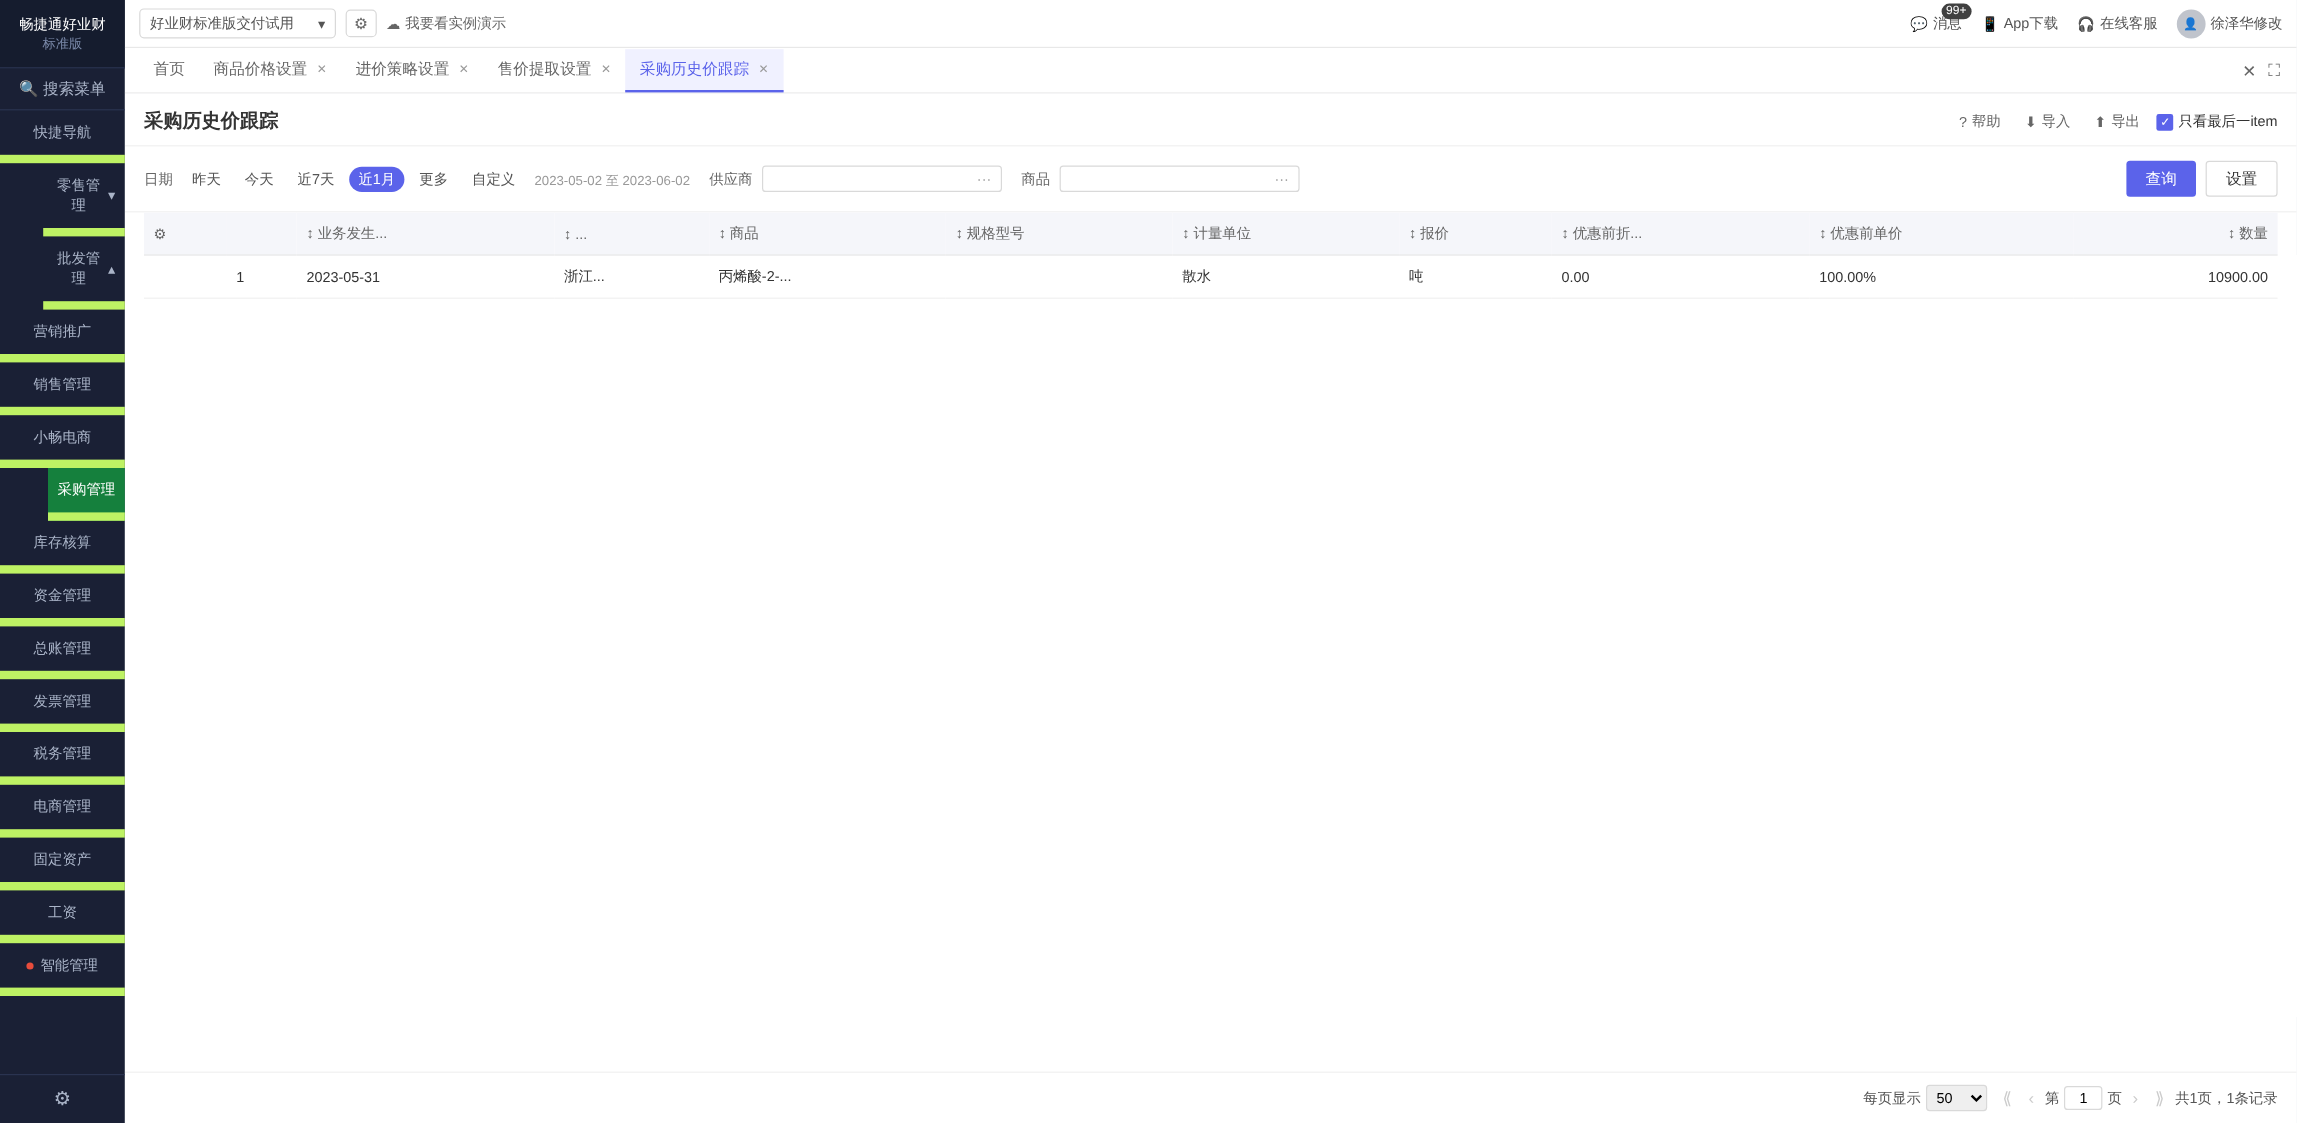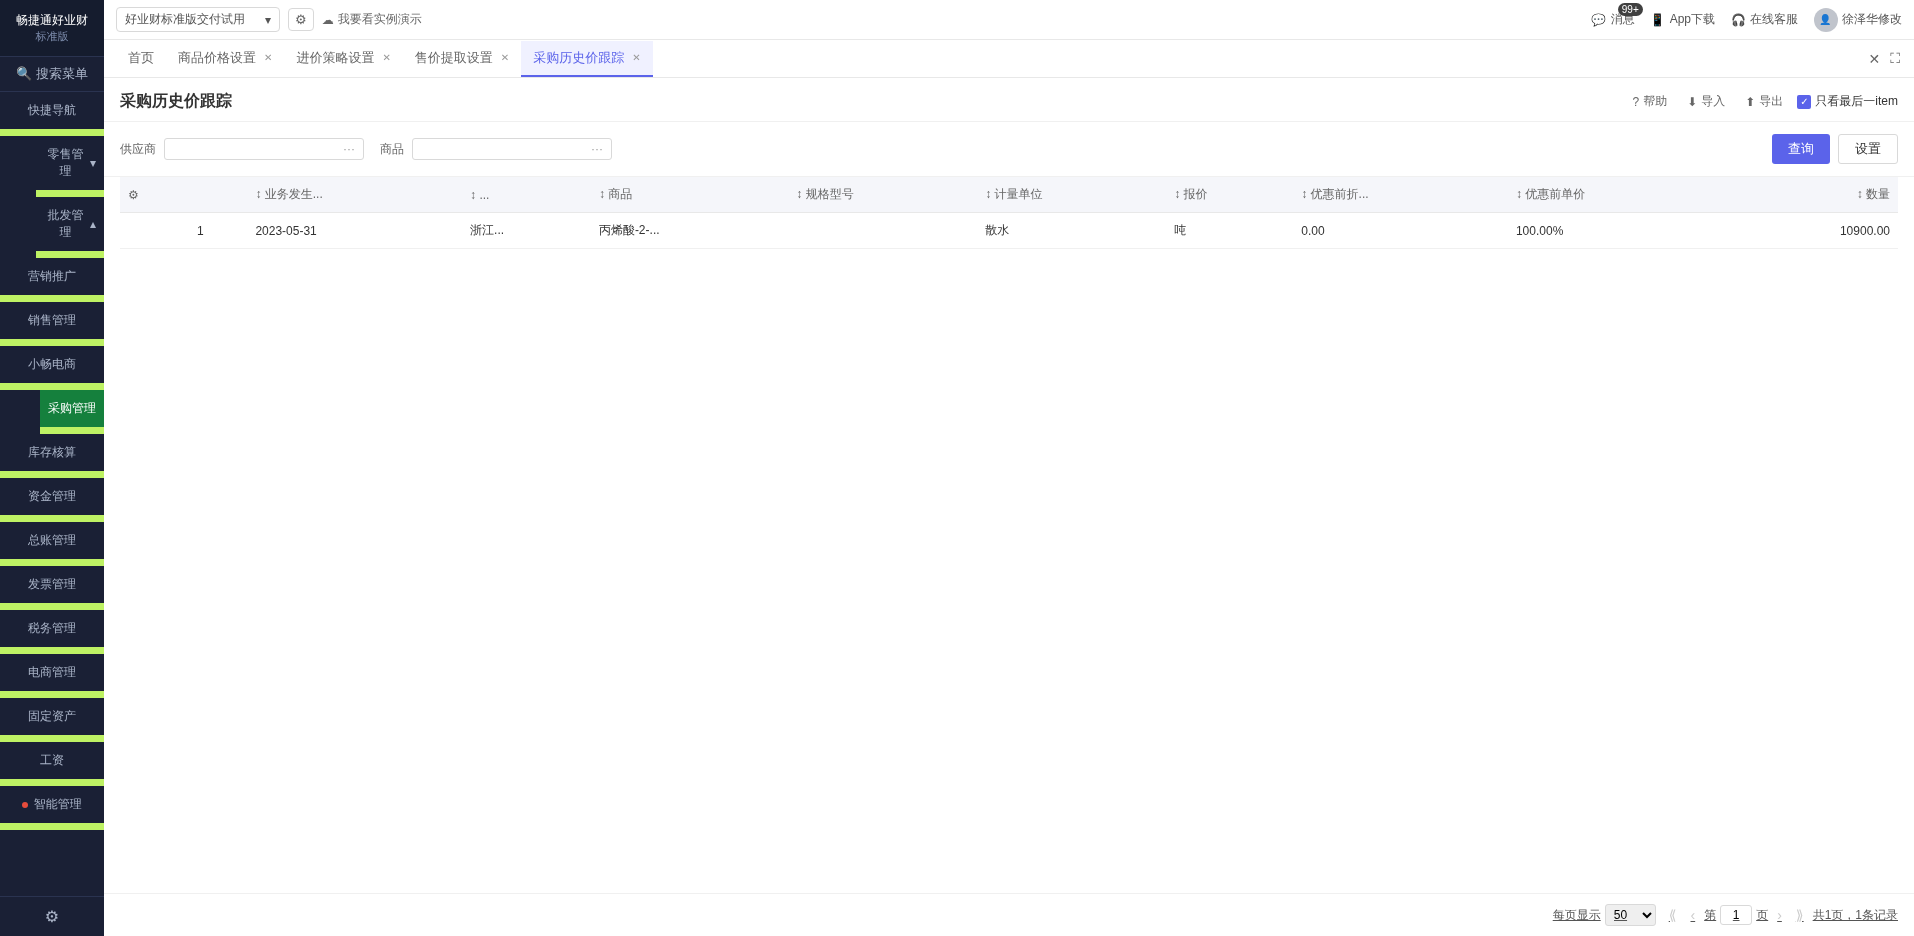--- a/index.html
+++ b/index.html
@@ -67,21 +67,21 @@
     .btn-default { background: #fff; color: #333; border: 1px solid #d9d9d9; border-radius: 3px; padding: 5px 16px; cursor: pointer; font-size: 13px; }
 
     
     .table-wrap { flex: 1; overflow-y: auto; padding: 0 16px; }
     table { width: 100%; border-collapse: collapse; font-size: 12px; }
     thead tr { background: #f5f6fa; }
     th { padding: 9px 8px; text-align: left; color: #666; font-weight: normal; border-bottom: 1px solid #e8e8e8; white-space: nowrap; cursor: pointer; }
     td { padding: 9px 8px; border-bottom: 1px solid #f0f0f0; color: #333; white-space: nowrap; }
 
     
-    .pagination { padding: 10px 16px; display: flex; align-items: center; justify-content: flex-end; gap: 8px; border-top: 1px solid #f0f0f0; font-size: 12px; color: #555; text-decoration: underline; }
+    .pagination { padding: 10px 16px; display: flex; align-items: center; justify-content: flex-end; gap: 8px; border-top: 1px solid #f0f0f0; font-size: 12px; color: #555; }
     .pagination .page-size-select { display: flex; align-items: center; gap: 4px; }
     .pagination select { border: 1px solid #d9d9d9; border-radius: 3px; padding: 2px 4px; font-size: 12px; }
     .pagination .page-nav { display: flex; align-items: center; gap: 4px; }
     .pagination .page-btn { border: none; background: none; cursor: pointer; color: #666; font-size: 14px; padding: 2px 5px; border-radius: 2px; }
     .pagination .page-btn:disabled { color: #ccc; cursor: not-allowed; }
     .pagination .page-input { border: 1px solid #d9d9d9; border-radius: 3px; width: 32px; text-align: center; padding: 2px; font-size: 12px; }
   </style>
 </head>
 <body>
 
@@ -233,20 +233,34 @@
           <span>导出</span>
         </div>
         <div class="only-last-checkbox">
           <div class="checkbox-blue">✓</div>
           <span>只看最后一item</span>
         </div>
       </div>
     </div>
 
     <div class="filter-area">
+      <div class="filter-item">
+        <span class="filter-label">日期</span>
+        <div class="date-options">
+          <span class="date-btn">昨天</span>
+          <span class="date-btn">今天</span>
+          <span class="date-btn">近7天</span>
+          <span class="date-btn active">近1月</span>
+          <span class="date-btn">更多</span>
+          <span class="date-btn">自定义</span>
+        </div>
+        <div style="display:flex;flex-direction:column;">
+          <div class="date-range">2023-05-02 至 2023-06-02</div>
+        </div>
+      </div>
 
       <div class="filter-item">
         <span class="filter-label">供应商</span>
         <div class="filter-input-wrap">
           <input type="text" placeholder="" style="">
           <span class="filter-dots">···</span>
         </div>
       </div>
 
       <div class="filter-item">

